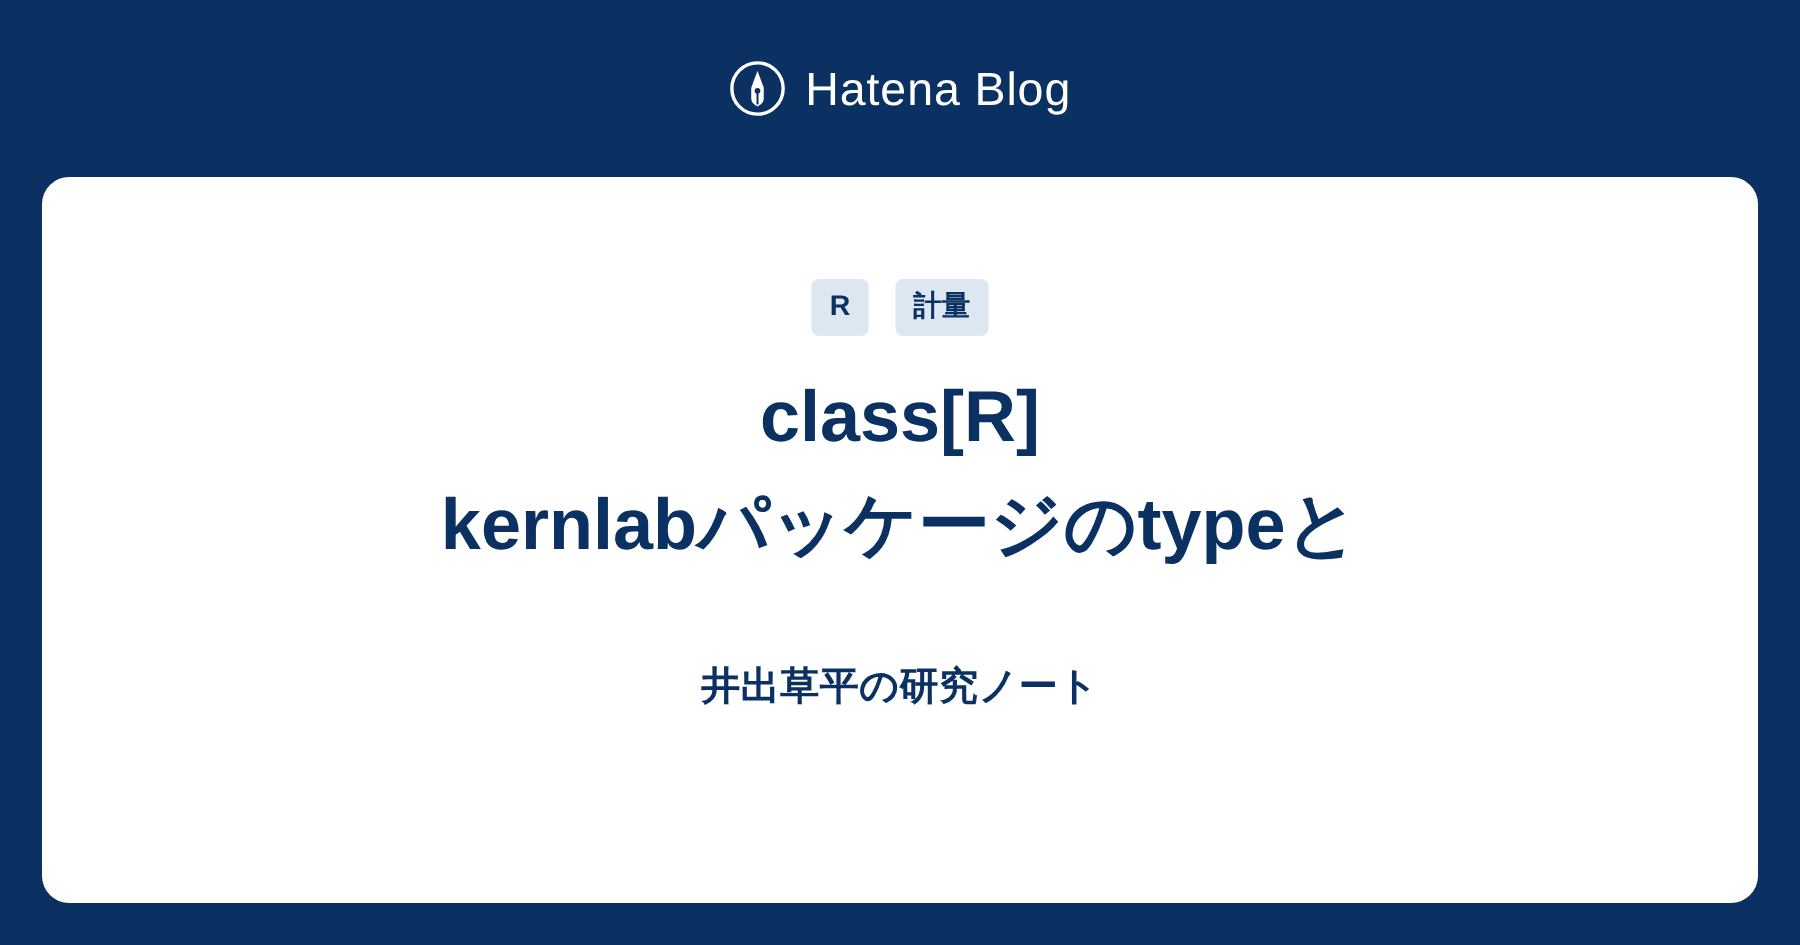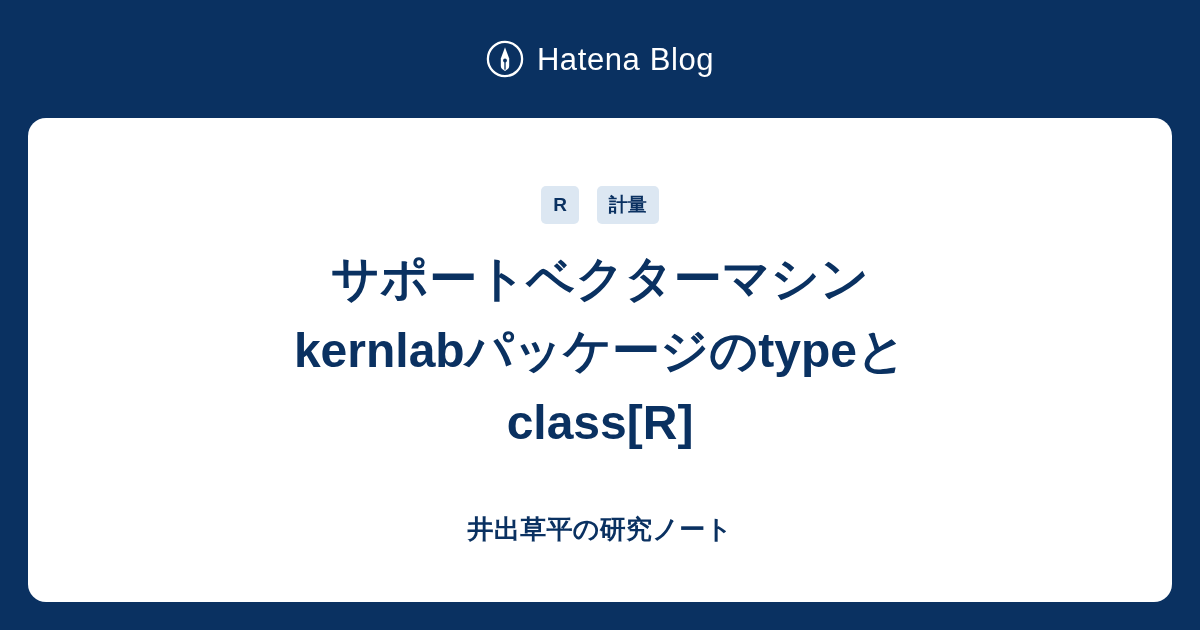--- a/index.html
+++ b/index.html
@@ -134,22 +134,21 @@
   </div>
 
   <div class="card">
 
     <div class="tag-row">
       <span class="tag">R</span>
       <span class="tag">計量</span>
     </div>
 
     <h1 class="entry-title">
-      <span class="tline">サポートベクターマシン</span>
+      <span class="tline">class[R]</span>
       <span class="tline">kernlabパッケージのtypeと</span>
-      <span class="tline">class[R]</span>
     </h1>
 
     <div class="blog-name">井出草平の研究ノート</div>
 
   </div>
 
 </div>
 
 </body></html>

